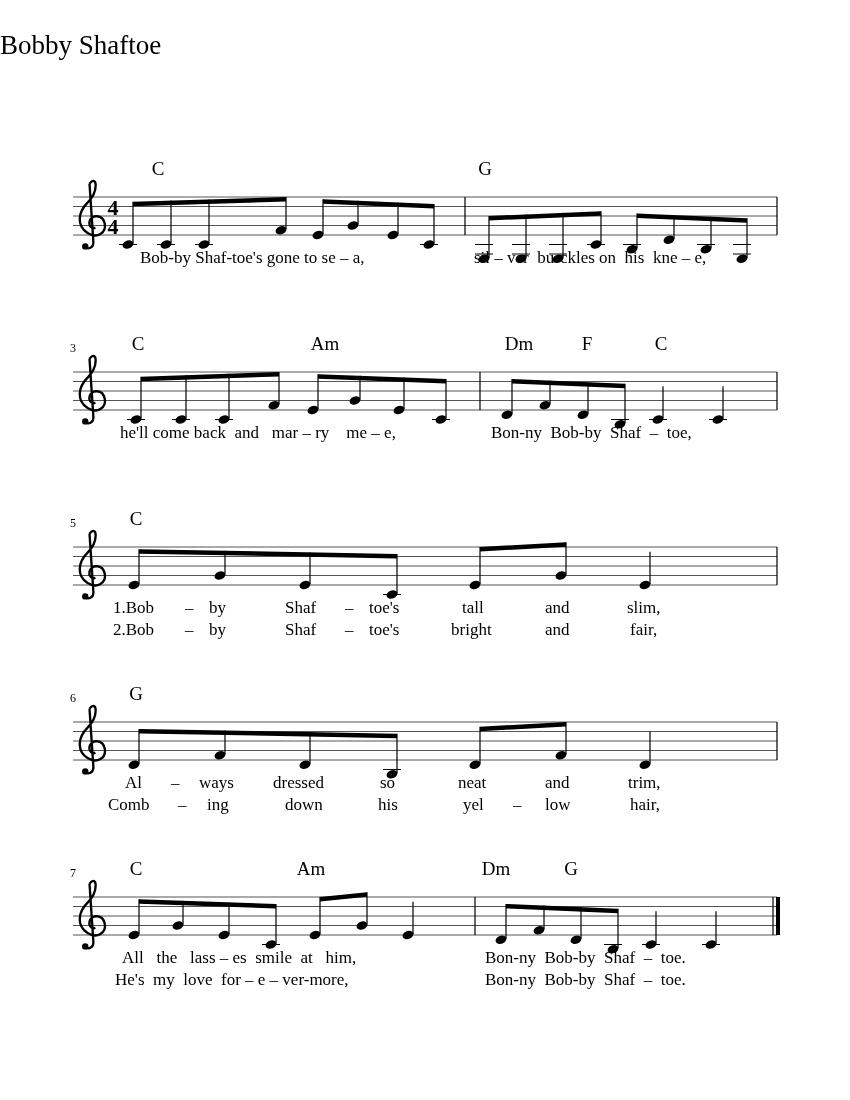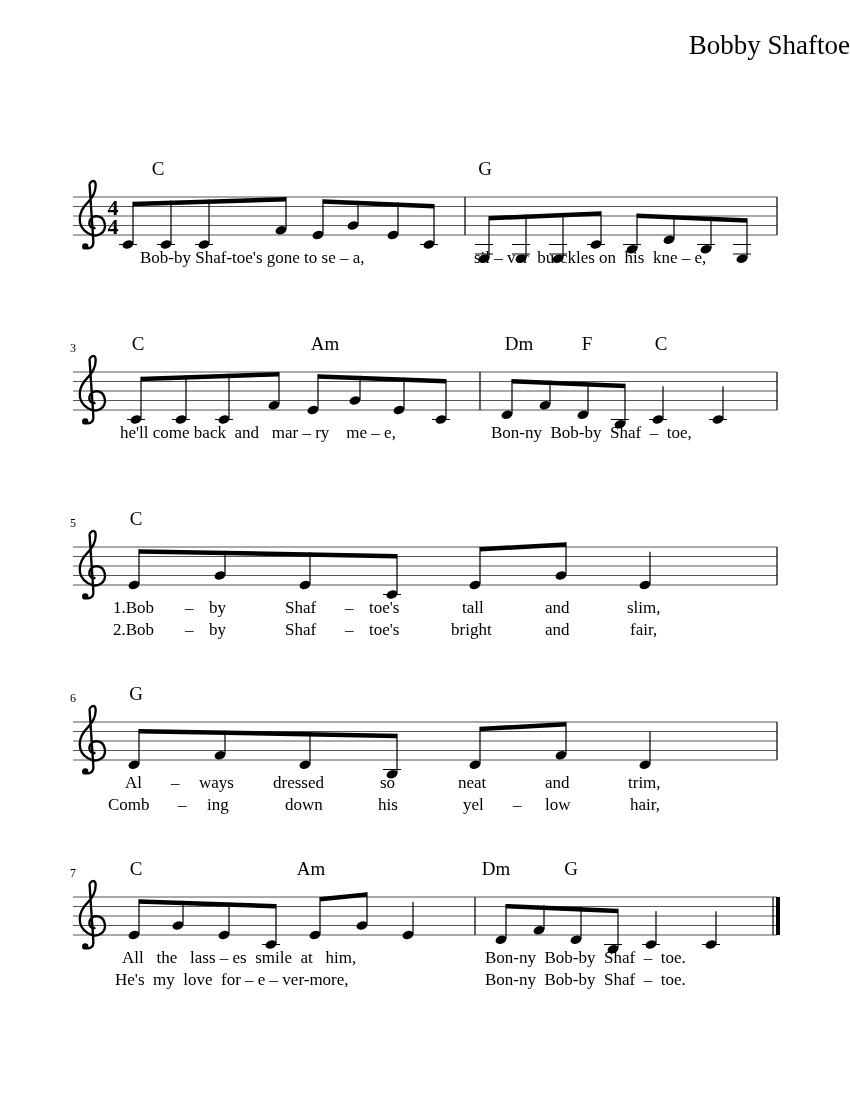--- a/index.html
+++ b/index.html
@@ -1,18 +1,18 @@
 <!DOCTYPE html>
 <html><head>
 <meta charset="utf-8">
 <style>
   html, body { margin: 0; padding: 0; background: #ffffff; }
   body { width: 850px; height: 1100px; position: relative; overflow: hidden;
          font-family: "Liberation Serif", "DejaVu Serif", serif; color: #000; }
-  #title { position: absolute; top: 30px; left: 0; width: 850px; text-align: right;
+  #title { position: absolute; top: 30px; left: 0; width: 850px; text-align: left;
            font-size: 27px; font-family: "Liberation Serif", serif; }
   #score { position: absolute; left: 0; top: 0; }
   .lyric { font-family: "Liberation Serif", serif; font-size: 17px; }
   .chord { font-family: "Liberation Serif", serif; font-size: 19px; }
   .mnum { font-family: "Liberation Serif", serif; font-size: 12px; }
 </style>
 </head>
 <body>
 
 <div id="title">Bobby Shaftoe</div>

